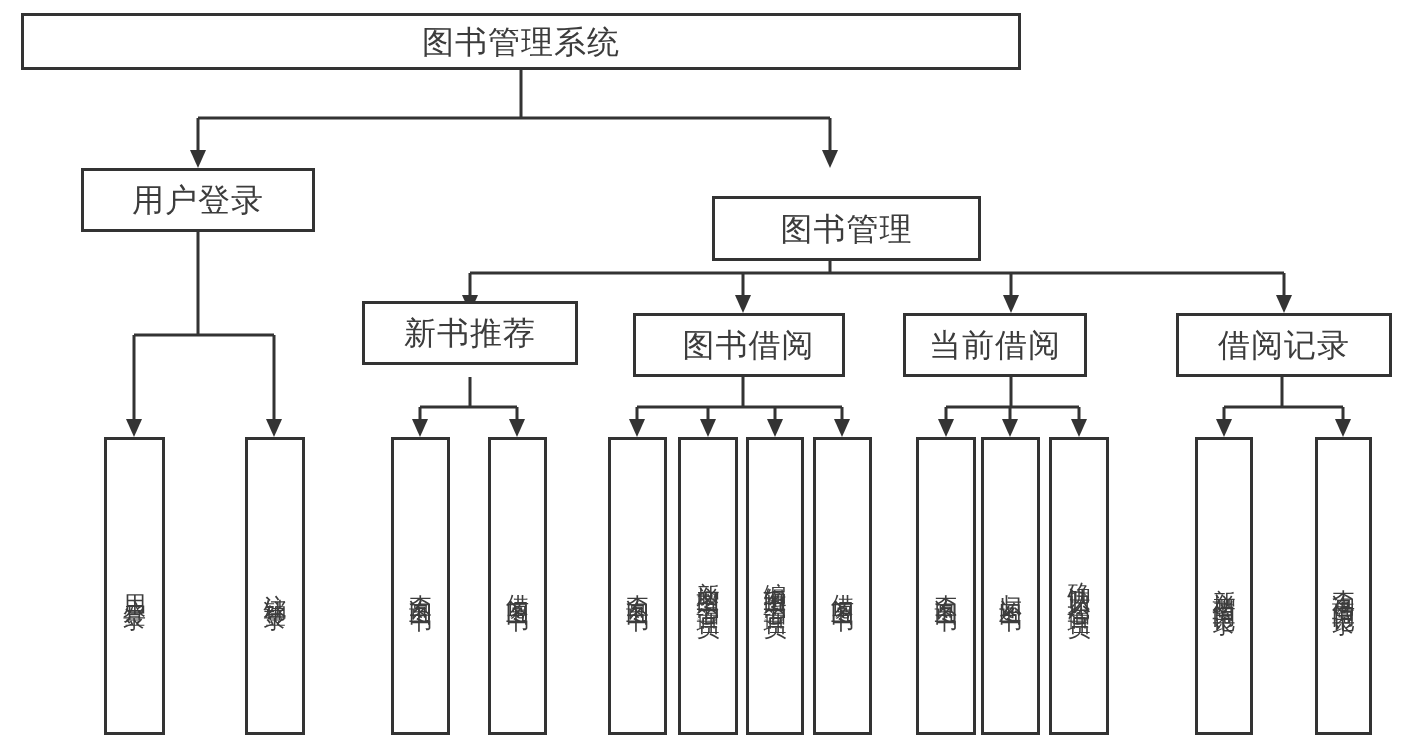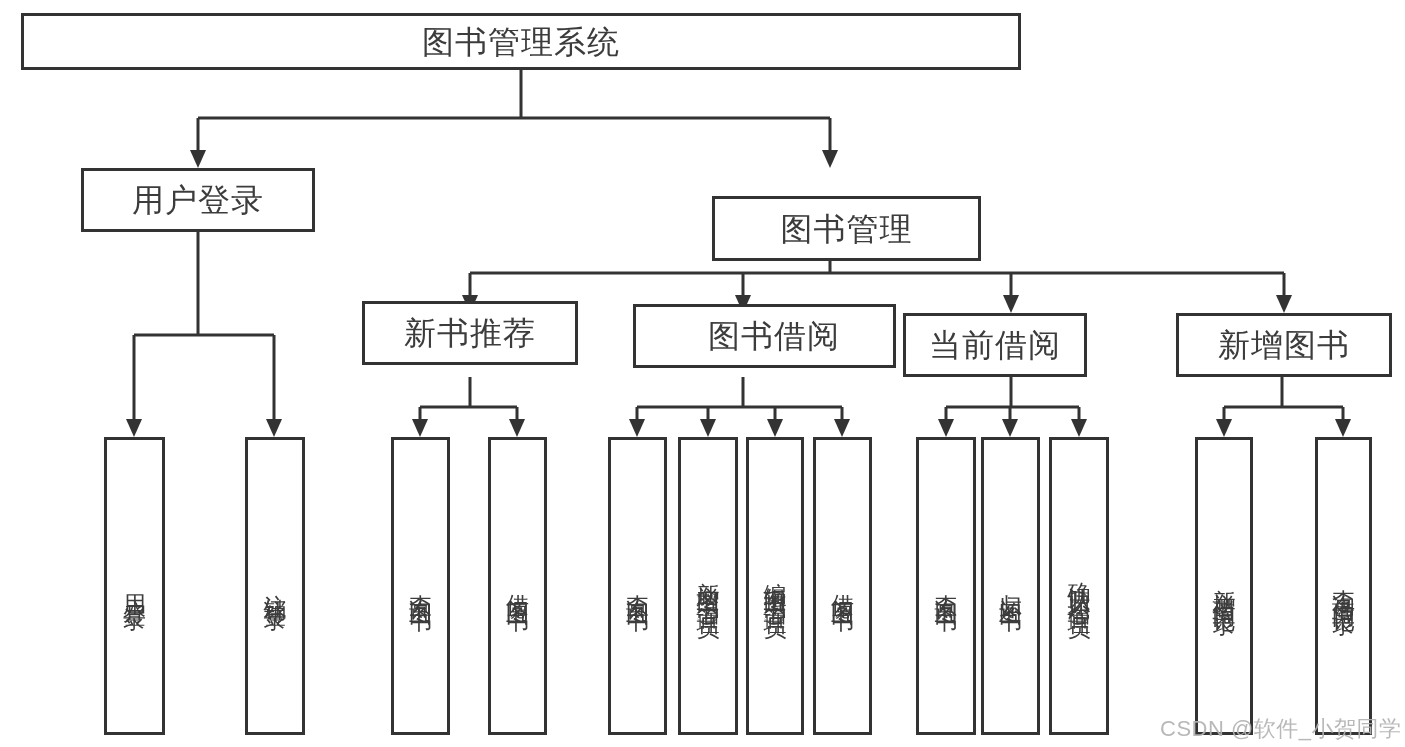--- a/index.html
+++ b/index.html
@@ -85,37 +85,36 @@
       <path d="M1335,419 L1351,419 L1343,437 Z"></path>
     </g>
   </svg>
 
   <div class="box" style="left:21px; top:13px; width:1000px; height:57px;">图书管理系统</div>
 
   <div class="box" style="left:81px; top:168px; width:234px; height:64px;">用户登录</div>
   <div class="box" style="left:712px; top:168px; width:269px; height:65px;margin-top:28px;">图书管理</div>
 
   <div class="box" style="left:362px; top:301px; width:216px; height:64px;">新书推荐</div>
-  <div class="box" style="left:633px; top:304px; width:263px; height:64px;padding-left:19px;">图书借阅</div>
+  <div class="box" style="left:633px; top:313px; width:212px; height:64px;padding-left:19px;">图书借阅</div>
   <div class="box" style="left:903px; top:313px; width:184px; height:64px;">当前借阅</div>
-  <div class="box" style="left:1176px; top:313px; width:216px; height:64px;">新增图书</div>
+  <div class="box" style="left:1176px; top:313px; width:216px; height:64px;">借阅记录</div>
 
   <div class="box vbox" style="left:104px; top:437px; width:61px; height:298px;">用户登录</div>
   <div class="box vbox" style="left:245px; top:437px; width:60px; height:298px;">注销登录</div>
 
   <div class="box vbox" style="left:391px; top:437px; width:59px; height:298px;">查询图书</div>
   <div class="box vbox" style="left:488px; top:437px; width:59px; height:298px;">借阅图书</div>
 
   <div class="box vbox" style="left:608px; top:437px; width:59px; height:298px;">查询图书</div>
   <div class="box vbox" style="left:678px; top:437px; width:60px; height:298px;">新增图书（管理员）</div>
   <div class="box vbox" style="left:746px; top:437px; width:58px; height:298px;">编辑图书（管理员）</div>
   <div class="box vbox" style="left:813px; top:437px; width:59px; height:298px;">借阅图书</div>
 
   <div class="box vbox" style="left:916px; top:437px; width:60px; height:298px;">查询图书</div>
   <div class="box vbox" style="left:981px; top:437px; width:59px; height:298px;">归还图书</div>
   <div class="box vbox" style="left:1049px; top:437px; width:60px; height:298px;">确认归还（管理员）</div>
 
   <div class="box vbox" style="left:1195px; top:437px; width:58px; height:298px;">新增借阅记录</div>
   <div class="box vbox" style="left:1315px; top:437px; width:57px; height:298px;">查询借阅记录</div>
 
-  <div class="watermark">CSDN @软件_小贺同学</div>
 
 </div>
 
 </body></html>

